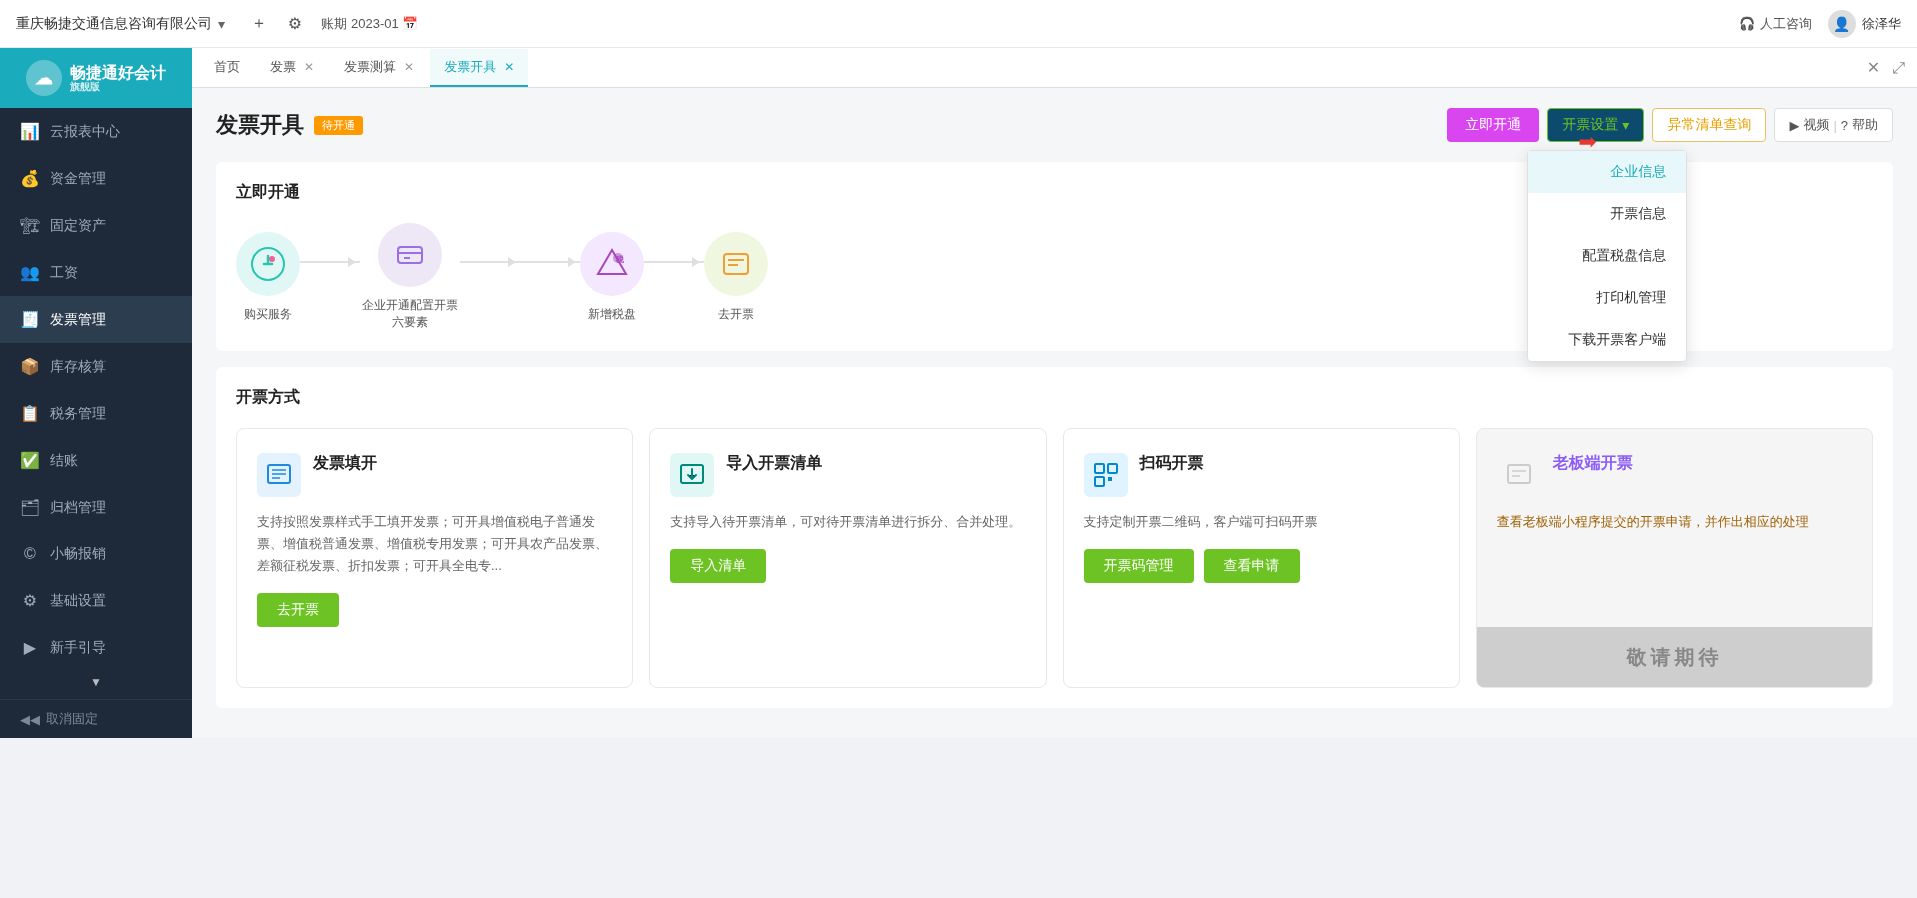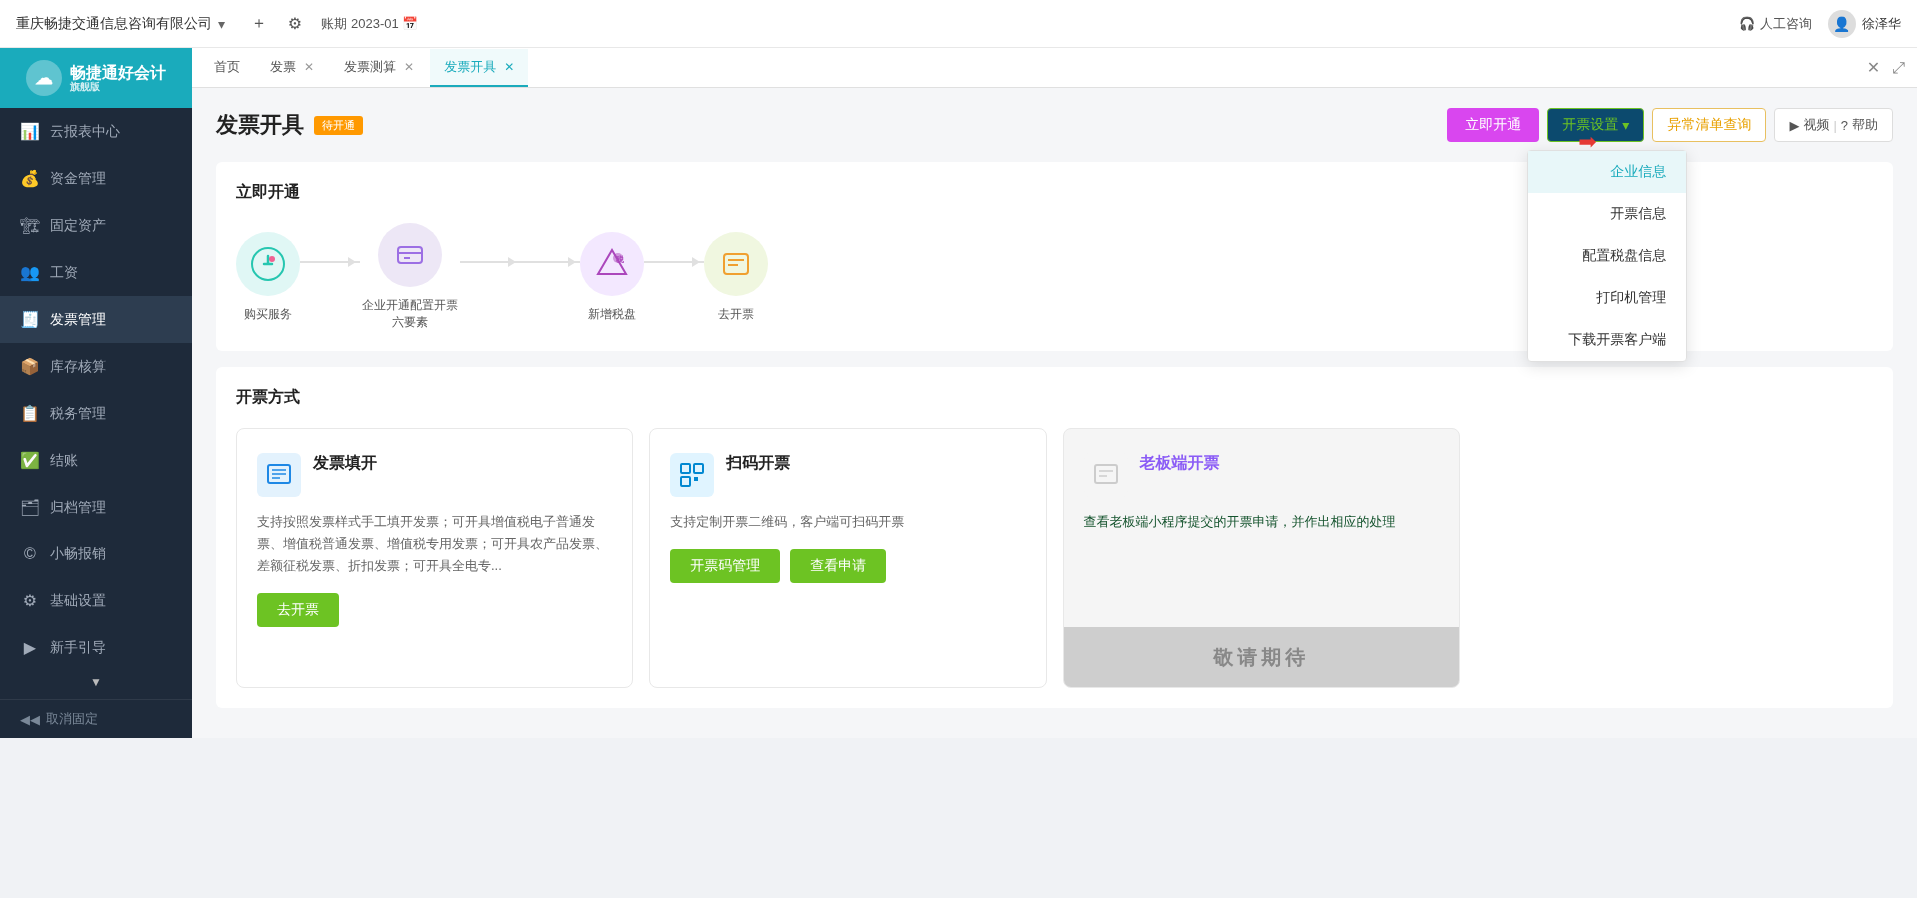--- a/index.html
+++ b/index.html
@@ -341,20 +341,35 @@
                     </svg>
                 </div>
                 <span class="billing-card-title">发票填开</span>
               </div>
               <div class="billing-card-desc">支持按照发票样式手工填开发票；可开具增值税电子普通发票、增值税普通发票、增值税专用发票；可开具农产品发票、差额征税发票、折扣发票；可开具全电专...</div>
               <div class="billing-card-actions">
                 <button class="billing-card-btn">去开票</button>
               </div>
             </div>
 
+            <div class="billing-card">
+              <div class="billing-card-header">
+                <div class="invoice-icon-fill teal">
+                  <svg width="28" height="28" viewBox="0 0 28 28">
+                      <rect x="3" y="4" width="22" height="18" rx="2" fill="none" stroke="#00897b" stroke-width="2"></rect>
+                      <path d="M14 8 L14 17 M10 14 L14 18 L18 14" stroke="#00897b" stroke-width="2" stroke-linecap="round" stroke-linejoin="round"></path>
+                    </svg>
+                </div>
+                <span class="billing-card-title">导入开票清单</span>
+              </div>
+              <div class="billing-card-desc">支持导入待开票清单，可对待开票清单进行拆分、合并处理。</div>
+              <div class="billing-card-actions">
+                <button class="billing-card-btn">导入清单</button>
+              </div>
+            </div>
 
             <div class="billing-card">
               <div class="billing-card-header">
                 <div class="invoice-icon-fill light-blue">
                   <svg width="28" height="28" viewBox="0 0 28 28">
                       <rect x="3" y="3" width="9" height="9" rx="1" fill="none" stroke="#0288d1" stroke-width="2"></rect>
                       <rect x="16" y="3" width="9" height="9" rx="1" fill="none" stroke="#0288d1" stroke-width="2"></rect>
                       <rect x="3" y="16" width="9" height="9" rx="1" fill="none" stroke="#0288d1" stroke-width="2"></rect>
                       <rect x="16" y="16" width="4" height="4" fill="#0288d1"></rect>
                     </svg>
@@ -372,21 +387,21 @@
               <div class="billing-card-header">
                 <div class="invoice-icon-fill gray">
                   <svg width="28" height="28" viewBox="0 0 28 28">
                       <rect x="3" y="4" width="22" height="18" rx="2" fill="none" stroke="#ccc" stroke-width="2"></rect>
                       <line x1="7" y1="10" x2="21" y2="10" stroke="#ccc" stroke-width="1.5"></line>
                       <line x1="7" y1="15" x2="15" y2="15" stroke="#ccc" stroke-width="1.5"></line>
                     </svg>
                 </div>
                 <span class="billing-card-title" style="color:#8b5cf6;">老板端开票</span>
               </div>
-              <div class="billing-card-desc" style="color:#14532d;">查看老板端小程序提交的开票申请，并作出相应的处理</div>
+              <div class="billing-card-desc" style="color:#a16207;">查看老板端小程序提交的开票申请，并作出相应的处理</div>
               <div style="position:absolute; bottom:0; left:0; right:0; height:60px; background:rgba(180,180,180,0.6); display:flex; align-items:center; justify-content:center;">
                 <span style="font-size:20px; font-weight:bold; color:#888; letter-spacing:4px;">敬请期待</span>
               </div>
             </div>
 
           </div>
         </div>
       </div>
     </div>
   </div>

